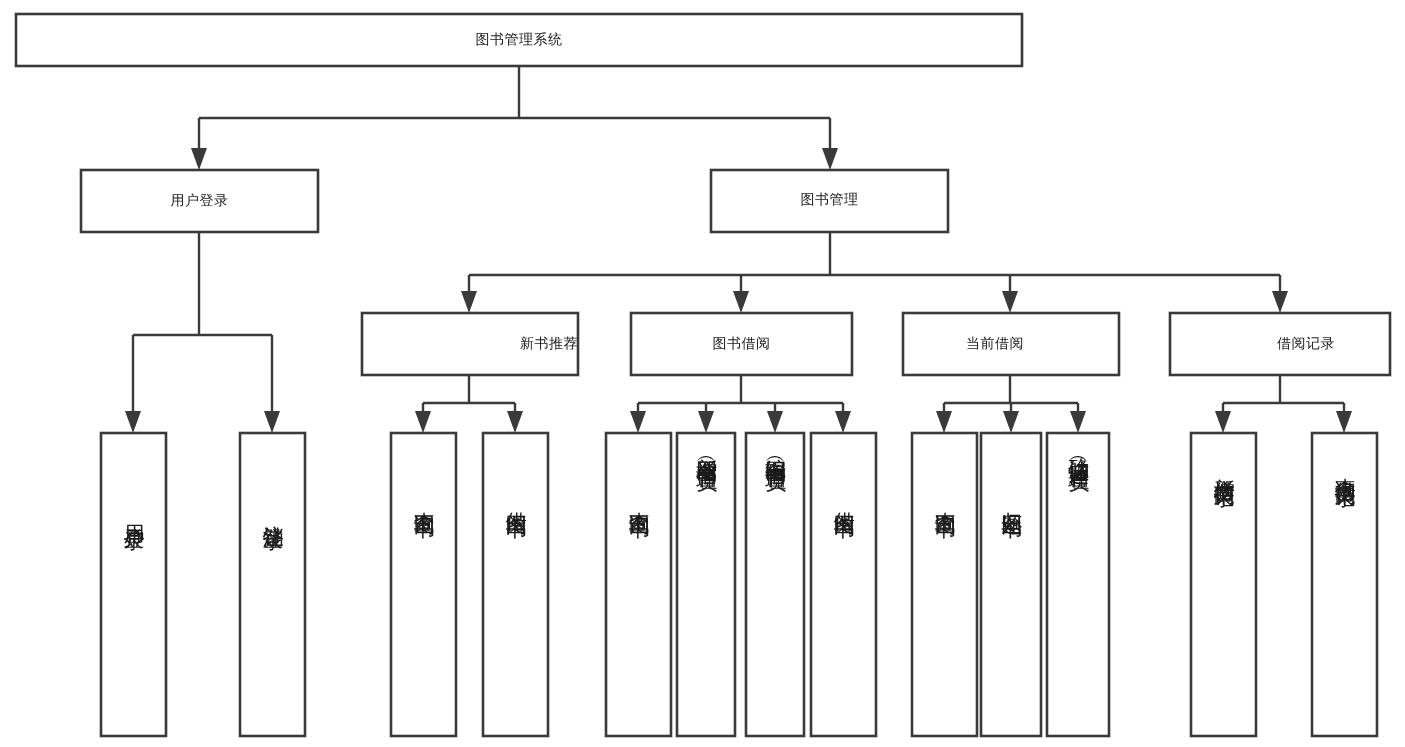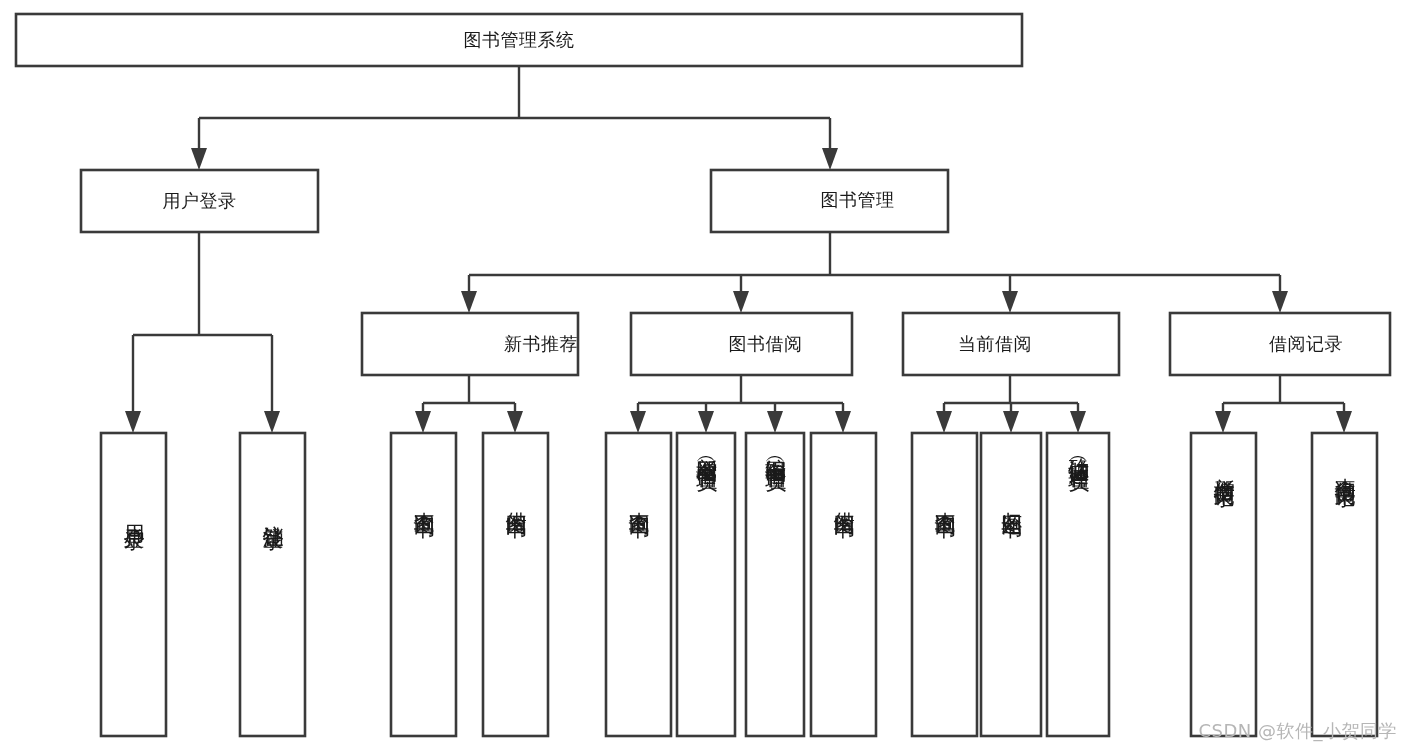--- a/index.html
+++ b/index.html
@@ -63,21 +63,21 @@
   }
   .hlabel-wrap {
     position: absolute;
     display: flex;
     align-items: center;
     justify-content: center;
     pointer-events: none;
   }
   .hlabel-text {
     font-family: "DejaVu Sans", "Liberation Sans", sans-serif;
-    font-size: 18px;
+    font-size: 14px;
     color: #1a1a1a;
     white-space: nowrap;
     letter-spacing: 0.5px;
   }
   #watermark {
     position: absolute;
     right: 8px;
     bottom: 4px;
     font-family: "DejaVu Sans", "Liberation Sans", sans-serif;
     font-size: 18px;
@@ -196,29 +196,29 @@
   </svg>
 
   <div class="hlabel-wrap" style="left:16px; top:14px; width:1006px; height:52px;">
     <span class="hlabel-text">图书管理系统</span>
   </div>
 
   <div class="hlabel-wrap" style="left:81px; top:170px; width:237px; height:62px;">
     <span class="hlabel-text">用户登录</span>
   </div>
 
-  <div class="hlabel-wrap" style="left:711px; top:170px; width:237px; height:60px;margin-left:28px;">
+  <div class="hlabel-wrap" style="left:711px; top:170px; width:237px; height:60px;">
     <span class="hlabel-text">图书管理</span>
   </div>
 
   <div class="hlabel-wrap" style="left:362px; top:313px; width:216px; height:62px;justify-content:flex-end;">
     <span class="hlabel-text">新书推荐</span>
   </div>
 
-  <div class="hlabel-wrap" style="left:631px; top:313px; width:221px; height:62px;margin-left:24px;">
+  <div class="hlabel-wrap" style="left:631px; top:313px; width:221px; height:62px;">
     <span class="hlabel-text">图书借阅</span>
   </div>
 
   <div class="hlabel-wrap" style="left:903px; top:313px; width:184px; height:62px;">
     <span class="hlabel-text">当前借阅</span>
   </div>
 
   <div class="hlabel-wrap" style="left:1196px; top:313px; width:220px; height:62px;">
     <span class="hlabel-text">借阅记录</span>
   </div>
@@ -256,15 +256,14 @@
   <div class="vlabel-wrap" style="left:1047px; top:433px; width:62px; height:303px; padding-top:8px;">
     <span class="vlabel-text">确认归还（管理员）</span>
   </div>
   <div class="vlabel-wrap" style="left:1191px; top:433px; width:65px; height:303px; padding-top:28px;">
     <span class="vlabel-text">新增借阅记录</span>
   </div>
   <div class="vlabel-wrap" style="left:1312px; top:433px; width:65px; height:303px; padding-top:28px;">
     <span class="vlabel-text">查询借阅记录</span>
   </div>
 
-  <div id="watermark">CSDN @软件_小贺同学</div>
 
 </div>
 
 </body></html>

